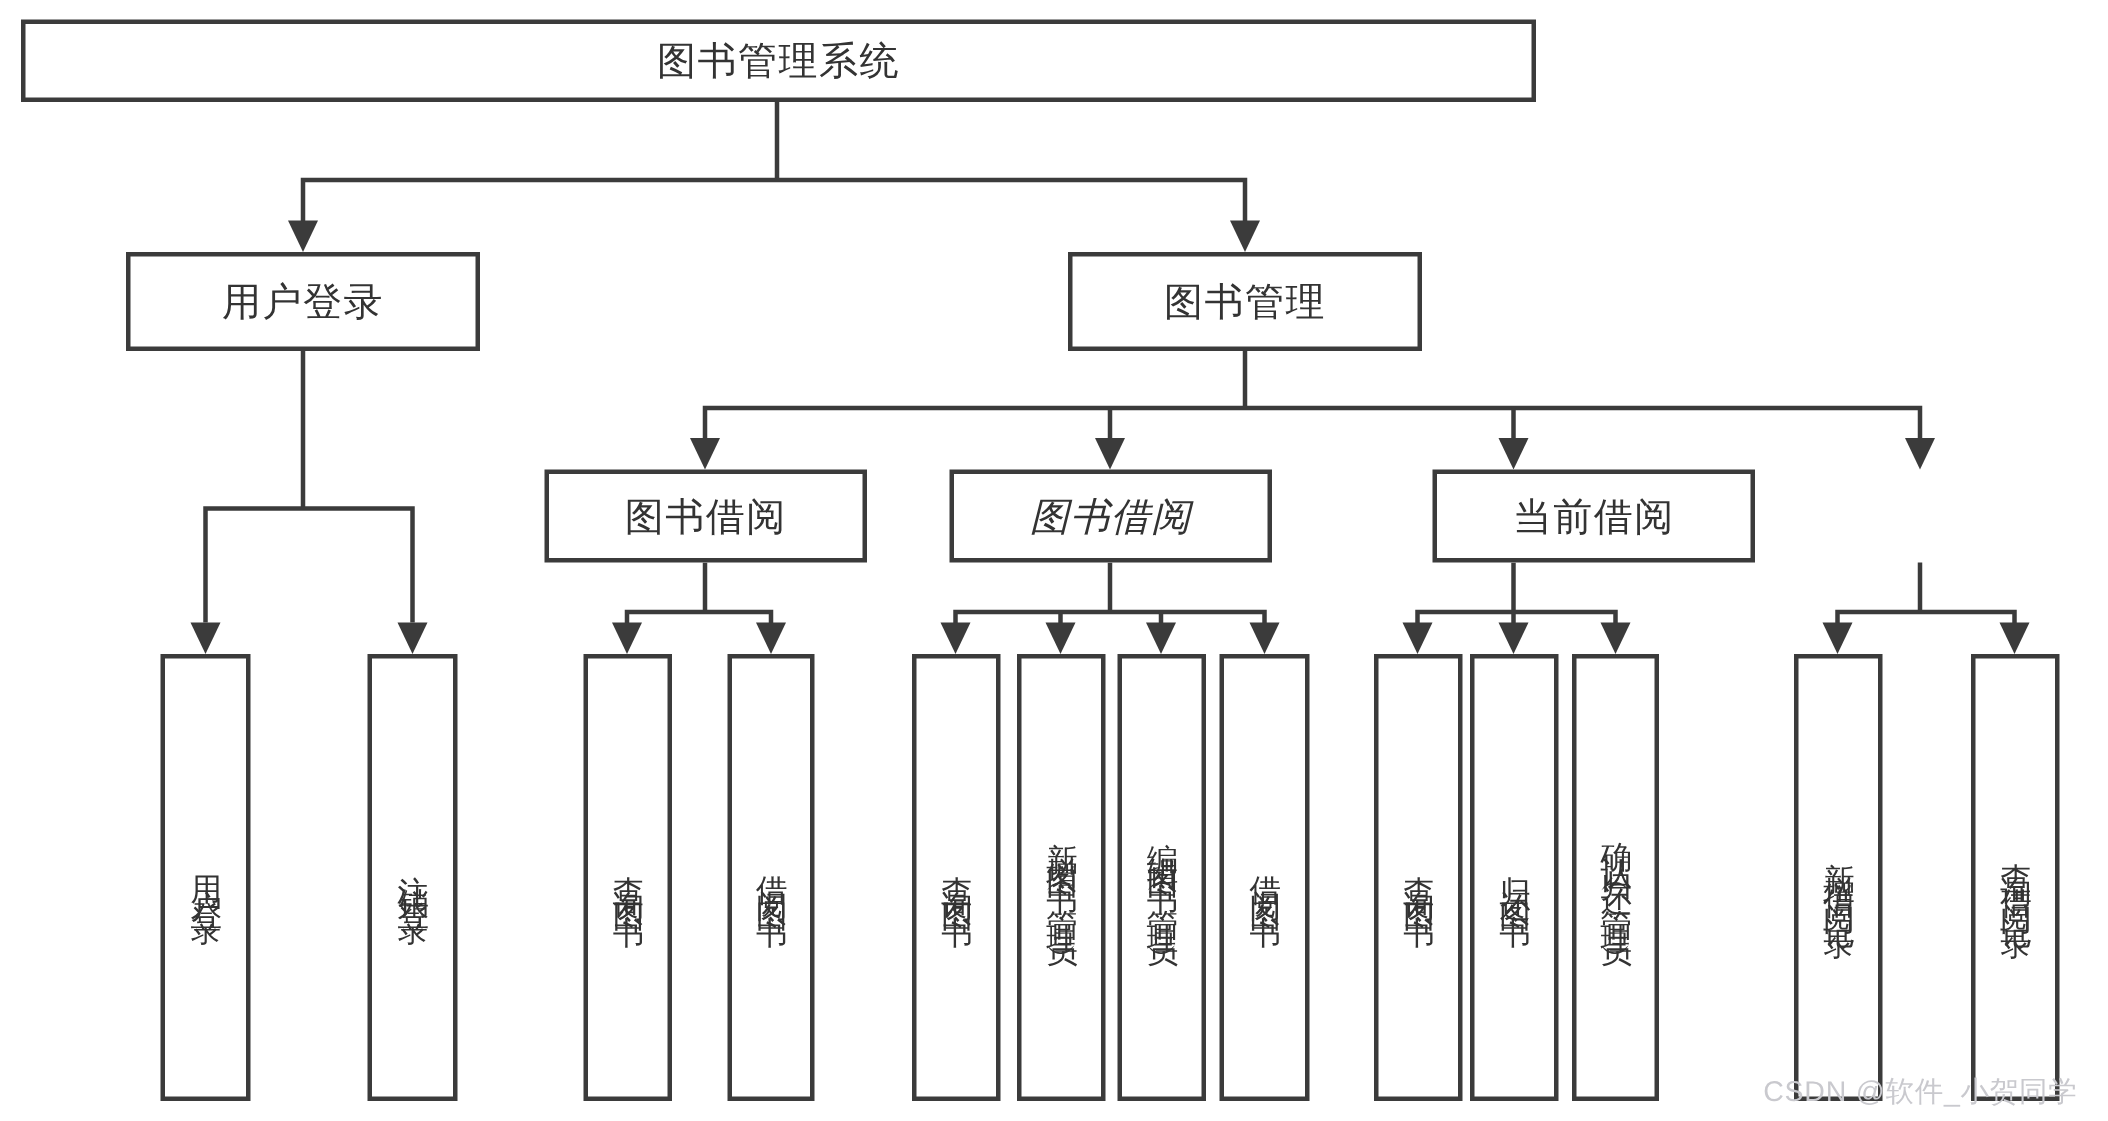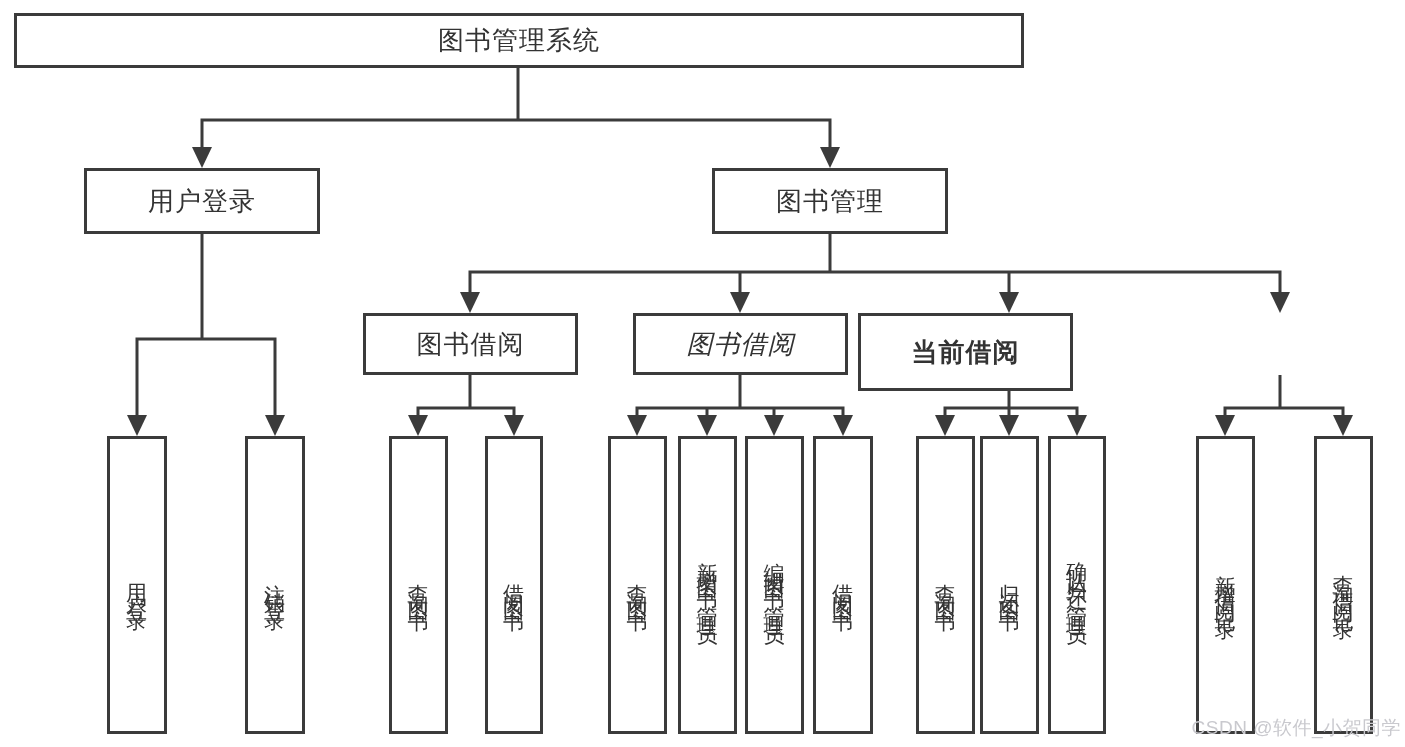--- a/index.html
+++ b/index.html
@@ -23,21 +23,21 @@
     position:absolute;box-sizing:border-box;background:var(--box-fill);
     border:3px solid var(--box-border);display:flex;align-items:center;justify-content:center;
     color:var(--text);
   }
   .h .label{font-size:26px;letter-spacing:1px;white-space:nowrap;}
   .v .label{
     writing-mode:vertical-rl;text-orientation:mixed;
     font-size:21px;letter-spacing:9px;line-height:1;
   }
   .watermark{
-    position:absolute;right:4px;bottom:6px;font-size:19px;
+    position:absolute;right:20px;bottom:6px;font-size:19px;
     color:var(--watermark);letter-spacing:0.5px;white-space:nowrap;
   }
 </style>
 </head>
 <body>
 
 <div class="canvas">
 
   <svg class="connectors" viewBox="0 0 1405 747" aria-hidden="true">
 
@@ -98,21 +98,21 @@
   <div class="box h" style="left:712px;top:168px;width:236px;height:66px;">
     <span class="label">图书管理</span>
   </div>
 
   <div class="box h" style="left:363px;top:313px;width:215px;height:62px;">
     <span class="label">图书借阅</span>
   </div>
   <div class="box h" style="left:633px;top:313px;width:215px;height:62px;font-style:italic;">
     <span class="label">图书借阅</span>
   </div>
-  <div class="box h" style="left:858px;top:313px;width:215px;height:78px;font-weight:bold;">
+  <div class="box h" style="left:955px;top:313px;width:215px;height:62px;">
     <span class="label">当前借阅</span>
   </div>
 
   <div class="box v" style="left:107px;top:436px;width:60px;height:298px;">
     <span class="label">用户登录</span>
   </div>
   <div class="box v" style="left:245px;top:436px;width:60px;height:298px;">
     <span class="label">注销登录</span>
   </div>
 

